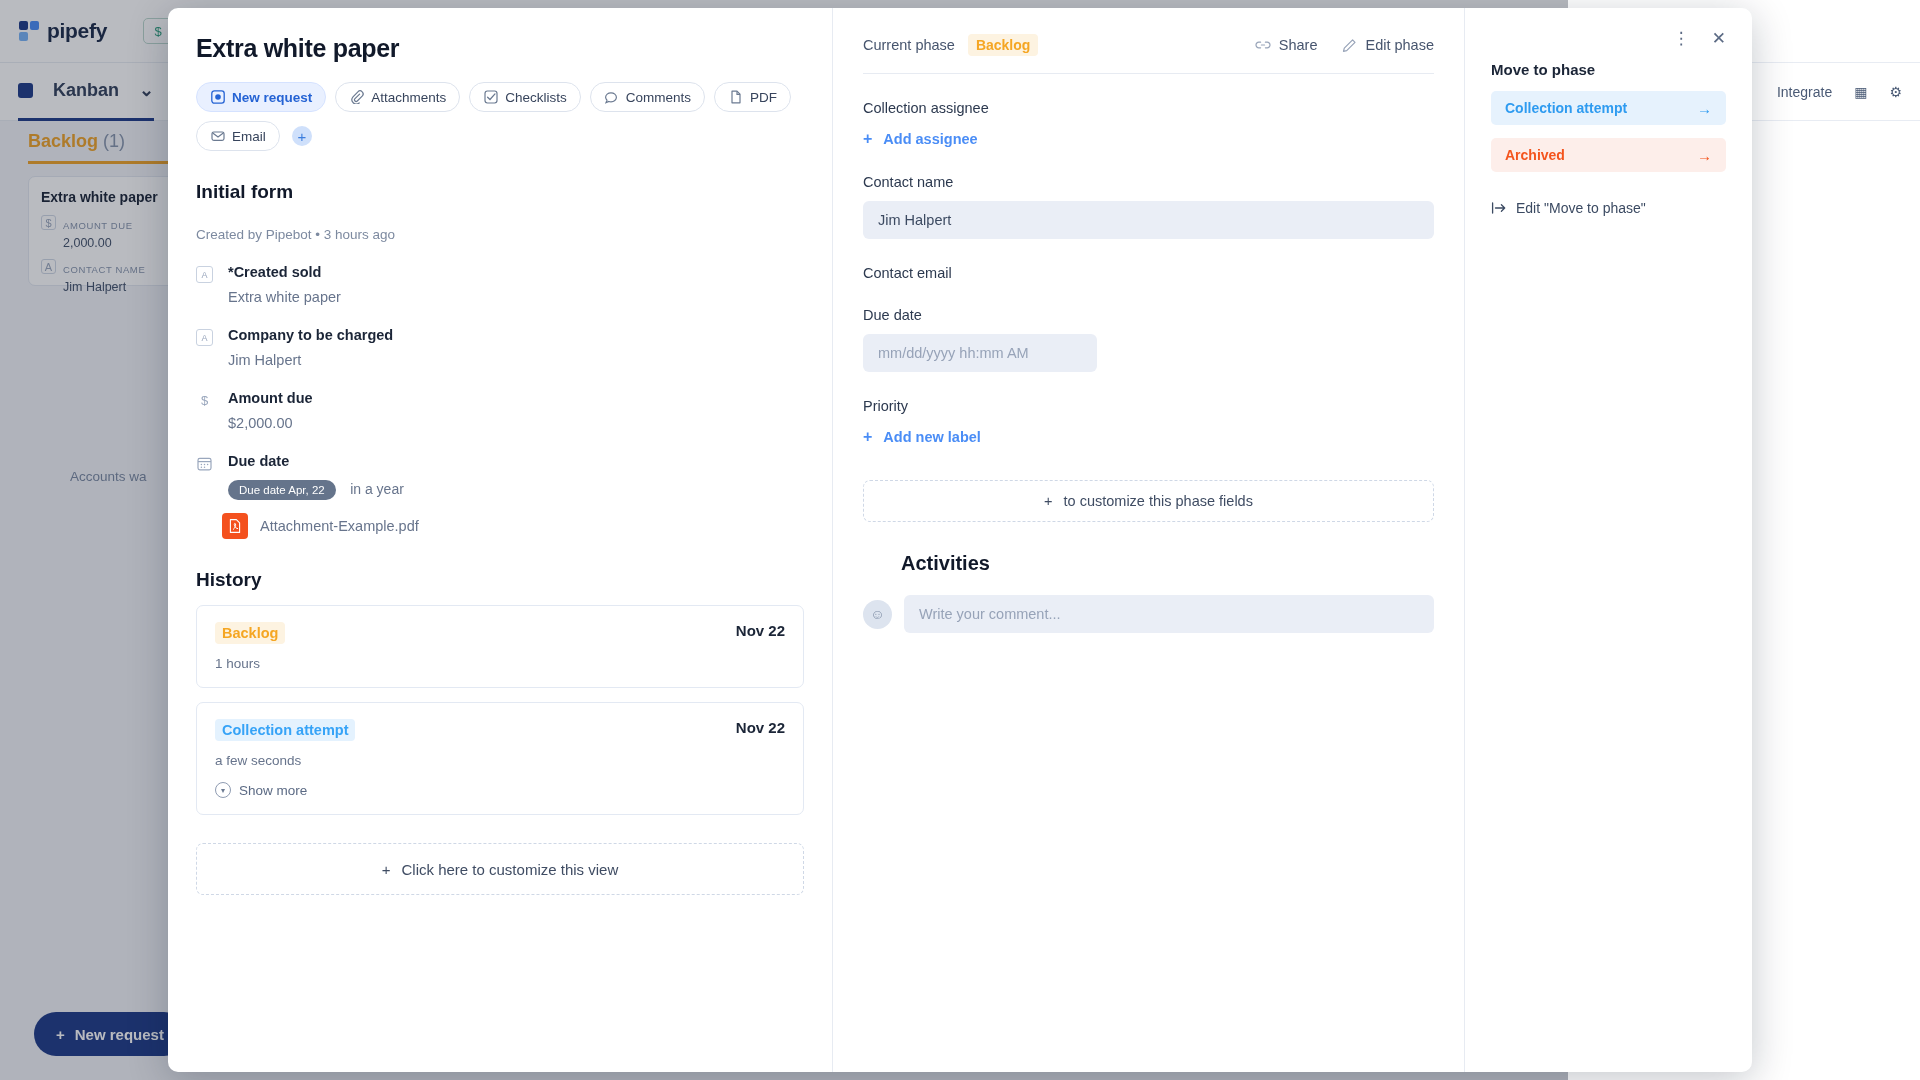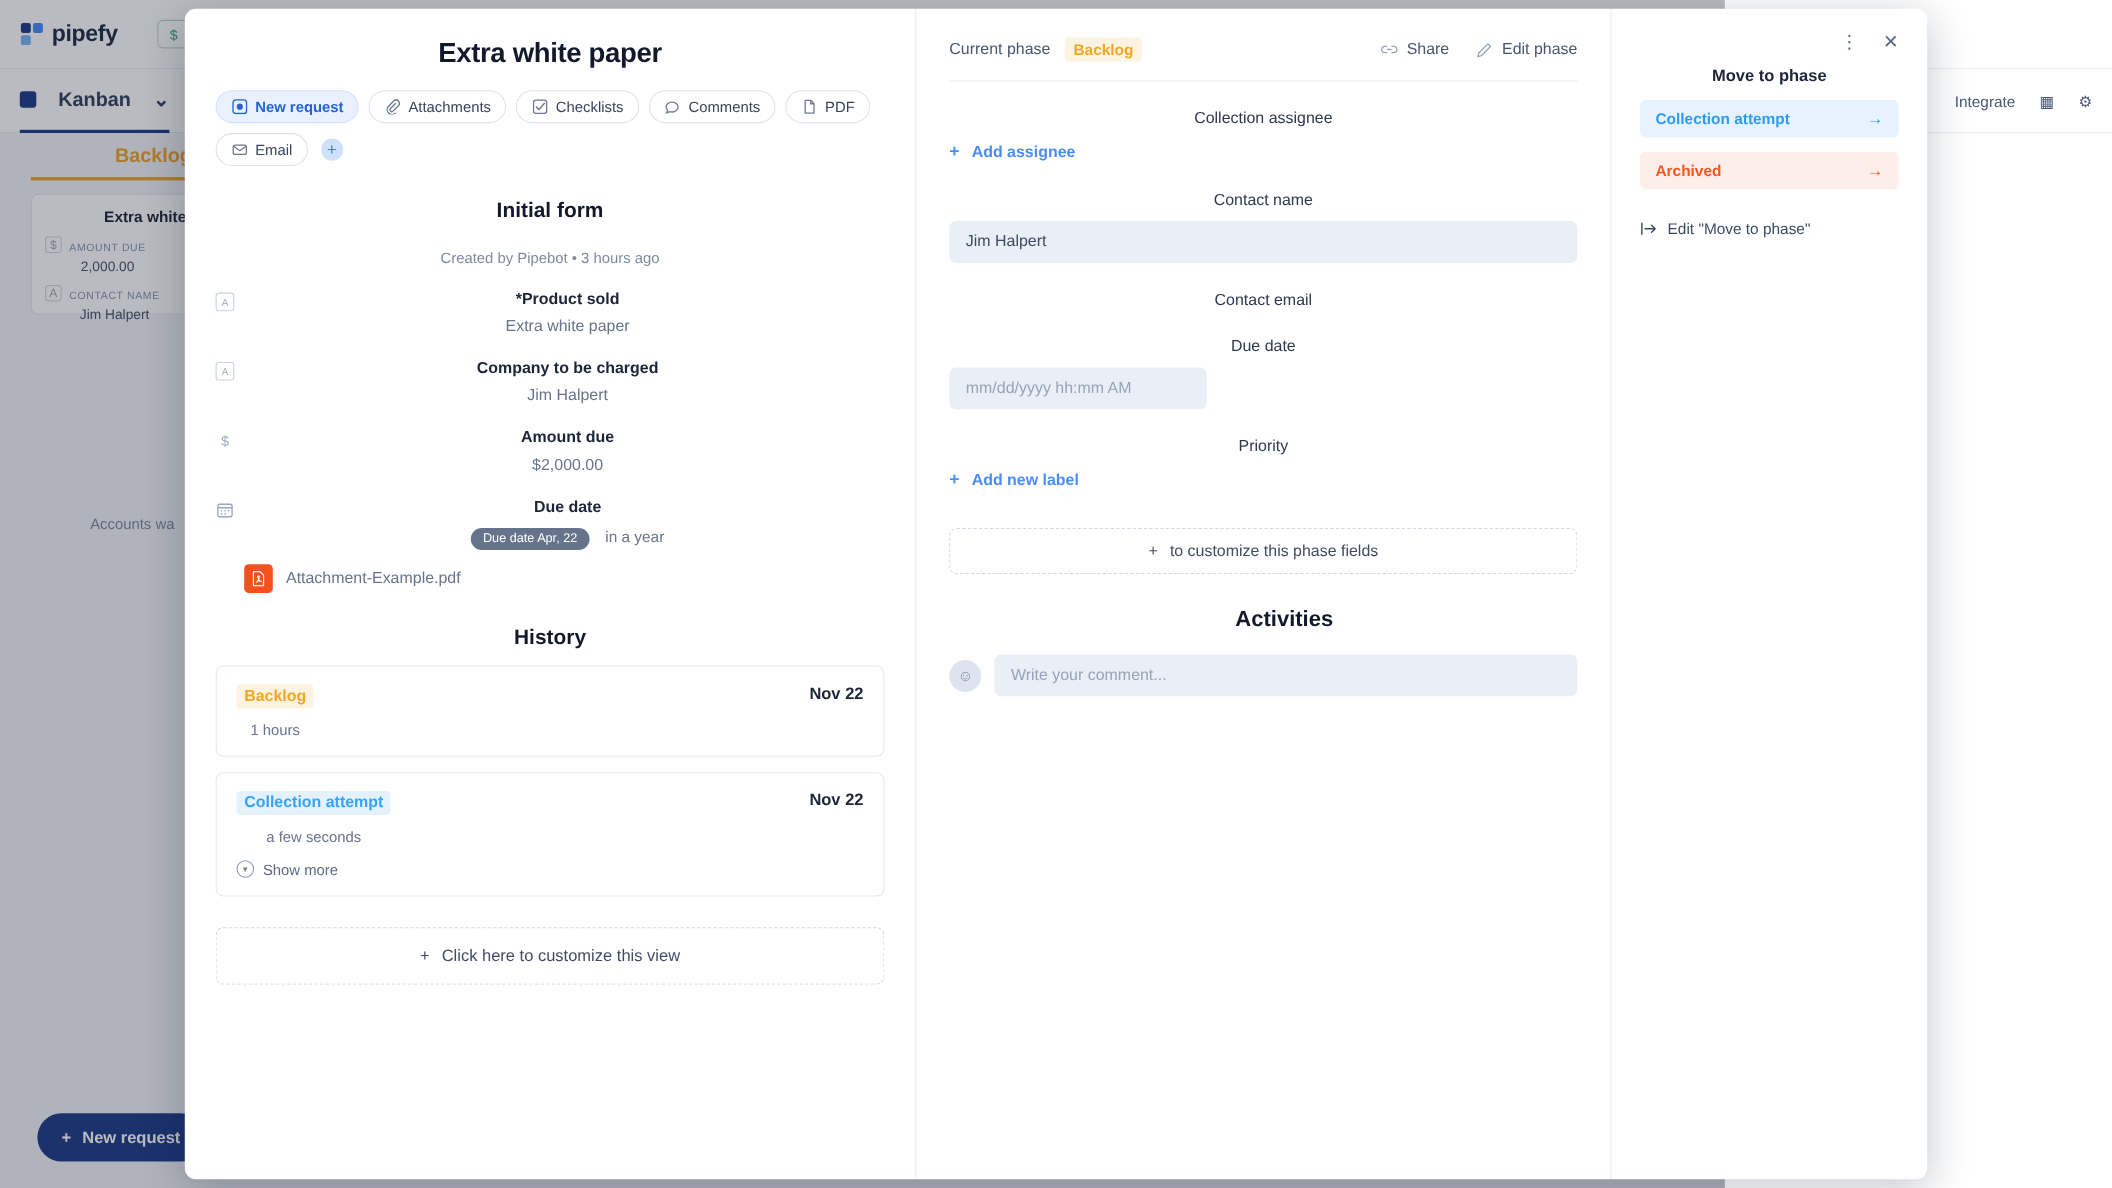--- a/index.html
+++ b/index.html
@@ -2,21 +2,21 @@
 <html><head>
 <meta charset="utf-8">
 <style>
   * { box-sizing: border-box; margin: 0; padding: 0; }
   html, body {
     width: 1920px; height: 1080px;
     font-family: "Liberation Sans", sans-serif;
     background: #ffffff;
     overflow: hidden;
   }
-  #app { position: relative; width: 1568px; height: 1080px; background: #737373; text-align: center; }
+  #app { position: relative; width: 1568px; height: 1080px; background: #737373; }
 
   
   .bg-layer { position: absolute; inset: 0; background: #ffffff; }
   .bg-topbar {
     position: absolute; top: 0; left: 0; width: 1920px; height: 63px;
     background: #ffffff; border-bottom: 1px solid #e8ecf3;
     display: flex; align-items: center; padding: 0 18px; gap: 16px;
   }
   .logo-wrap { display: flex; align-items: center; gap: 7px; }
   .logo-mark { width: 22px; height: 22px; position: relative; }
@@ -44,21 +44,21 @@
   .col-rule { position: absolute; top: 40px; left: 28px; width: 250px; height: 3px; background: #f0a429; }
   .mini-card {
     position: absolute; top: 55px; left: 28px; width: 250px; height: 110px;
     background: #fff; border-radius: 7px; border: 1px solid #e2e7f0; padding: 12px;
   }
   .mini-title { font-size: 14px; font-weight: 700; color: #1b2537; margin-bottom: 10px; }
   .mini-row { display: flex; gap: 7px; align-items: flex-start; margin-bottom: 8px; }
   .mini-ic { width: 15px; height: 15px; color: #9aa7bd; font-size: 11px; display:flex; align-items:center; justify-content:center; border:1px solid #cfd7e4; border-radius:3px;}
   .mini-lbl { font-size: 9.5px; color: #8795ad; letter-spacing: 0.6px; text-transform: uppercase; }
   .mini-val { font-size: 12.5px; color: #44536c; }
-  .accounts-wait { position: absolute; top: 348px; left: 82px; font-size: 13.5px; color: #7b8aa3; }
+  .accounts-wait { position: absolute; top: 348px; left: 70px; font-size: 13.5px; color: #7b8aa3; }
   .new-req-btn {
     position: absolute; left: 34px; bottom: 24px; height: 44px; padding: 0 22px;
     background: #1f3c88; color: #fff; border-radius: 24px; display: flex; align-items: center;
     gap: 10px; font-size: 15px; font-weight: 600;
   }
 
   
   .overlay { position: absolute; inset: 0; background: rgba(22,30,46,0.30); }
   .modal {
     position: absolute; left: 168px; top: 8px; width: 1584px; height: 1064px;
@@ -306,21 +306,21 @@
         </div>
         <div class="chip-add">+</div>
       </div>
 
       <div class="sec-title">Initial form</div>
       <div class="sec-sub">Created by Pipebot • 3 hours ago</div>
 
       <div class="field">
         <div class="field-ic boxed">A</div>
         <div class="field-body">
-          <div class="field-label">*Product sold</div>
+          <div class="field-label">*Created sold</div>
           <div class="field-value">Extra white paper</div>
         </div>
       </div>
 
       <div class="field">
         <div class="field-ic boxed">A</div>
         <div class="field-body">
           <div class="field-label">Company to be charged</div>
           <div class="field-value">Jim Halpert</div>
         </div>

